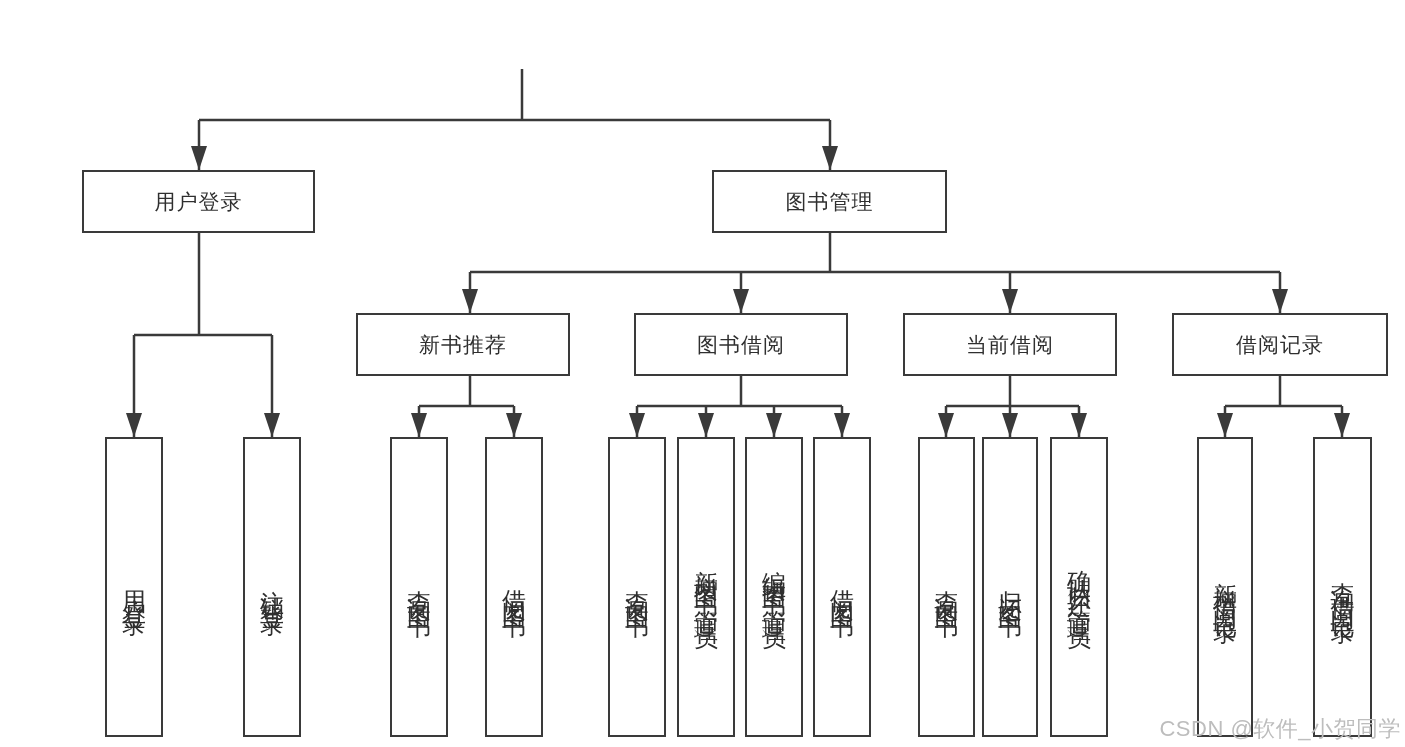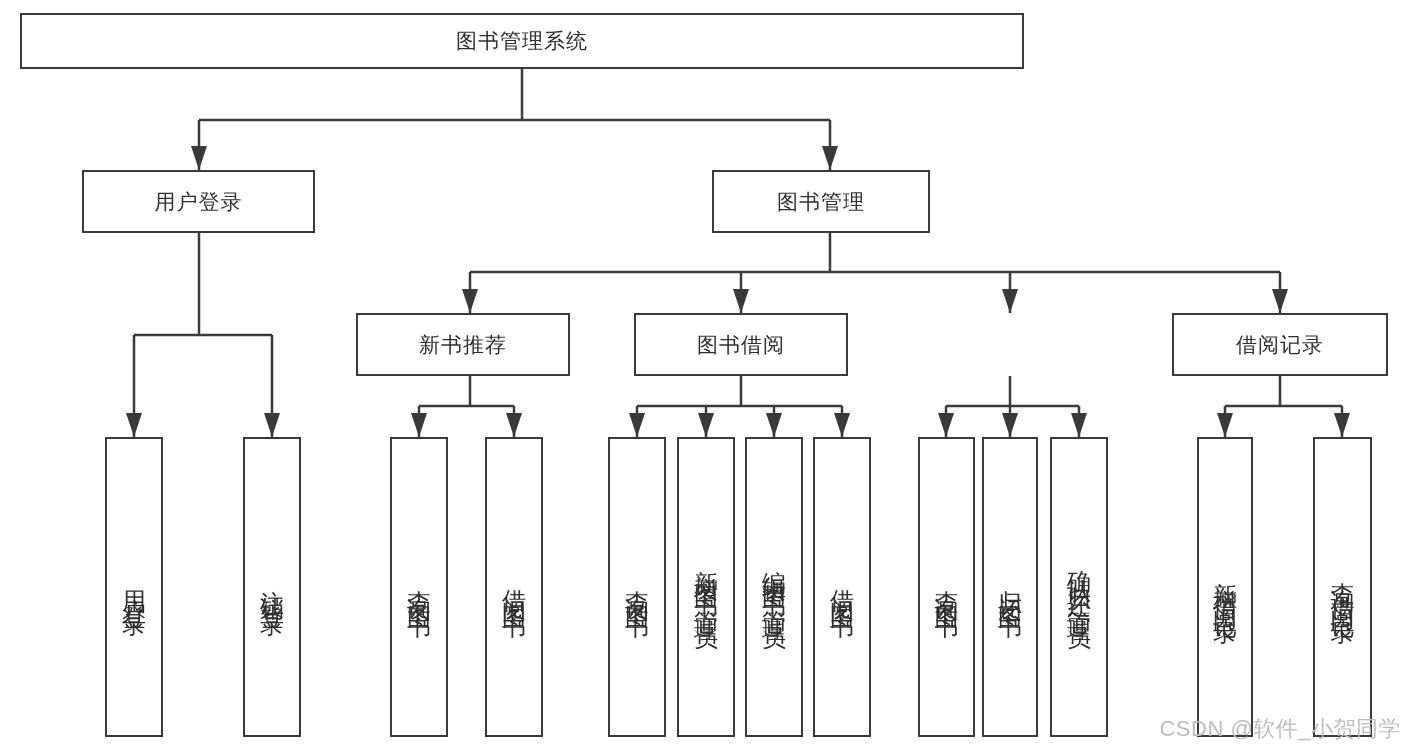--- a/index.html
+++ b/index.html
@@ -90,27 +90,27 @@
       <path d="M774,406 V437" marker-end="url(#ah)"></path>
       <path d="M842,406 V437" marker-end="url(#ah)"></path>
       <path d="M946,406 V437" marker-end="url(#ah)"></path>
       <path d="M1010,406 V437" marker-end="url(#ah)"></path>
       <path d="M1079,406 V437" marker-end="url(#ah)"></path>
       <path d="M1225,406 V437" marker-end="url(#ah)"></path>
       <path d="M1342,406 V437" marker-end="url(#ah)"></path>
     </g>
   </svg>
 
-  <div class="node h" style="left:20px; top:13px; width:1004px; height:56px;">图书管理系统</div>
 
   <div class="node h" style="left:82px; top:170px; width:233px; height:63px;">用户登录</div>
-  <div class="node h" style="left:712px; top:170px; width:218px; height:63px;">图书管理</div>
+  <div class="node h" style="left:712px; top:170px; width:235px; height:63px;">图书管理</div>
 
   <div class="node h" style="left:356px; top:313px; width:214px; height:63px;">新书推荐</div>
   <div class="node h" style="left:634px; top:313px; width:214px; height:63px;">图书借阅</div>
+  <div class="node h" style="left:903px; top:313px; width:214px; height:63px;">当前借阅</div>
   <div class="node h" style="left:1172px; top:313px; width:216px; height:63px;">借阅记录</div>
 
   <div class="node v" style="left:105px; top:437px; width:58px; height:300px;">用户登录</div>
   <div class="node v" style="left:243px; top:437px; width:58px; height:300px;">注销登录</div>
 
   <div class="node v" style="left:390px; top:437px; width:58px; height:300px;">查询图书</div>
   <div class="node v" style="left:485px; top:437px; width:58px; height:300px;">借阅图书</div>
 
   <div class="node v" style="left:608px; top:437px; width:58px; height:300px;">查询图书</div>
   <div class="node v" style="left:677px; top:437px; width:58px; height:300px;">新增图书（管理员）</div>

